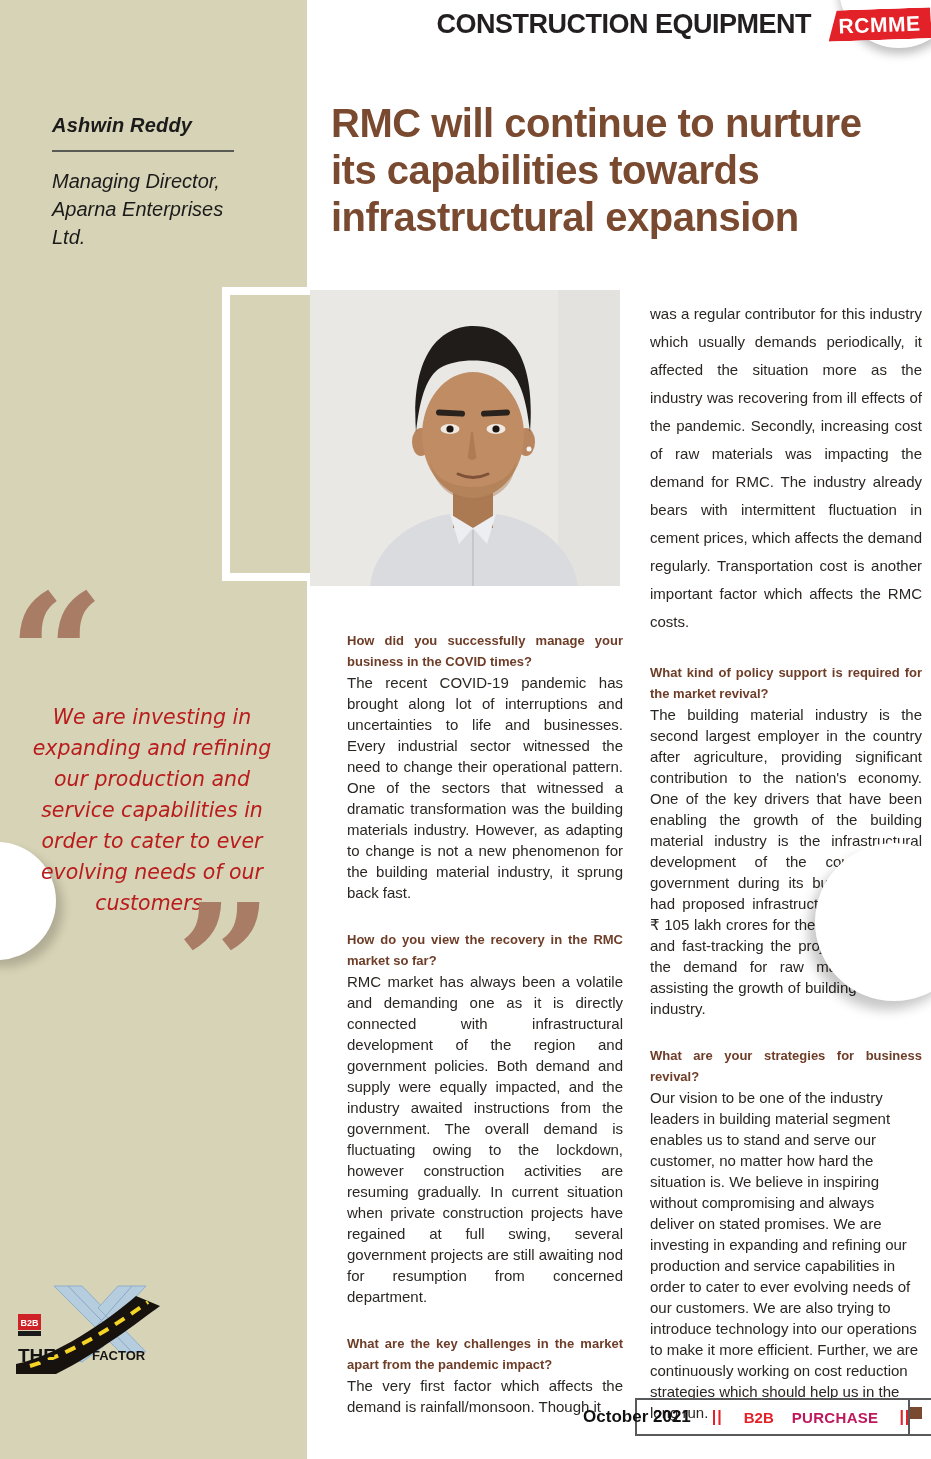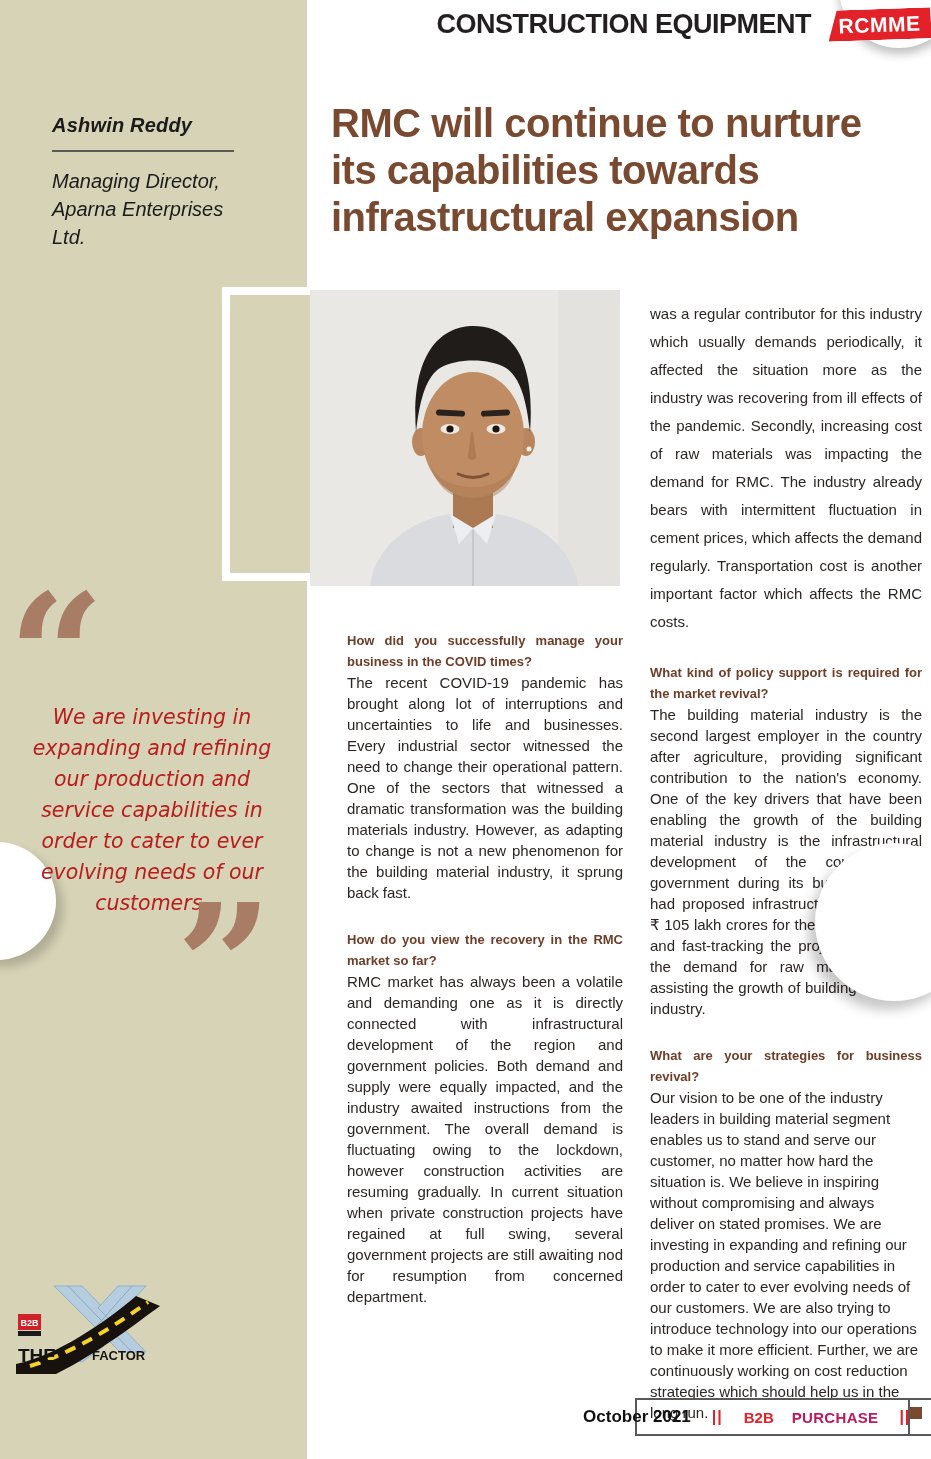--- a/index.html
+++ b/index.html
@@ -108,20 +108,24 @@
 
   <div class="col-mid">
     <div class="qa">
       <div class="question">How did you successfully manage your business in the COVID times?</div>
       <div class="answer">The recent COVID-19 pandemic has brought along lot of interruptions and uncertainties to life and businesses. Every industrial sector witnessed the need to change their operational pattern. One of the sectors that witnessed a dramatic transformation was the building materials industry. However, as adapting to change is not a new phenomenon for the building material industry, it sprung back fast.</div>
     </div>
     <div class="qa">
       <div class="question">How do you view the recovery in the RMC market so far?</div>
       <div class="answer">RMC market has always been a volatile and demanding one as it is directly connected with infrastructural development of the region and government policies. Both demand and supply were equally impacted, and the industry awaited instructions from the government. The overall demand is fluctuating owing to the lockdown, however construction activities are resuming gradually. In current situation when private construction projects have regained at full swing, several government projects are still awaiting nod for resumption from concerned department.</div>
     </div>
+    <div class="qa">
+      <div class="question">What are the key challenges in the market apart from the pandemic impact?</div>
+      <div class="answer">The very first factor which affects the demand is rainfall/monsoon. Though it</div>
+    </div>
   </div>
 
   <div class="col-right">
     <div class="continuation">was a regular contributor for this industry which usually demands periodically, it affected the situation more as the industry was recovering from ill effects of the pandemic. Secondly, increasing cost of raw materials was impacting the demand for RMC. The industry already bears with intermittent fluctuation in cement prices, which affects the demand regularly. Transportation cost is another important factor which affects the RMC costs.</div>
     <div class="qa">
       <div class="question">What kind of policy support is required for the market revival?</div>
       <div class="answer">The building material industry is the second largest employer in the country after agriculture, providing significant contribution to the nation's economy. One of the key drivers that have been enabling the growth of the building material industry is the infrastructural development of the country. The government during its budget 2020-21 had proposed infrastructural pipeline of ₹ 105 lakh crores for the next five years, and fast-tracking the projects will boost the demand for raw materials thus, assisting the growth of building materials industry.</div>
     </div>
     <div class="qa">
       <div class="question">What are your strategies for business revival?</div>

